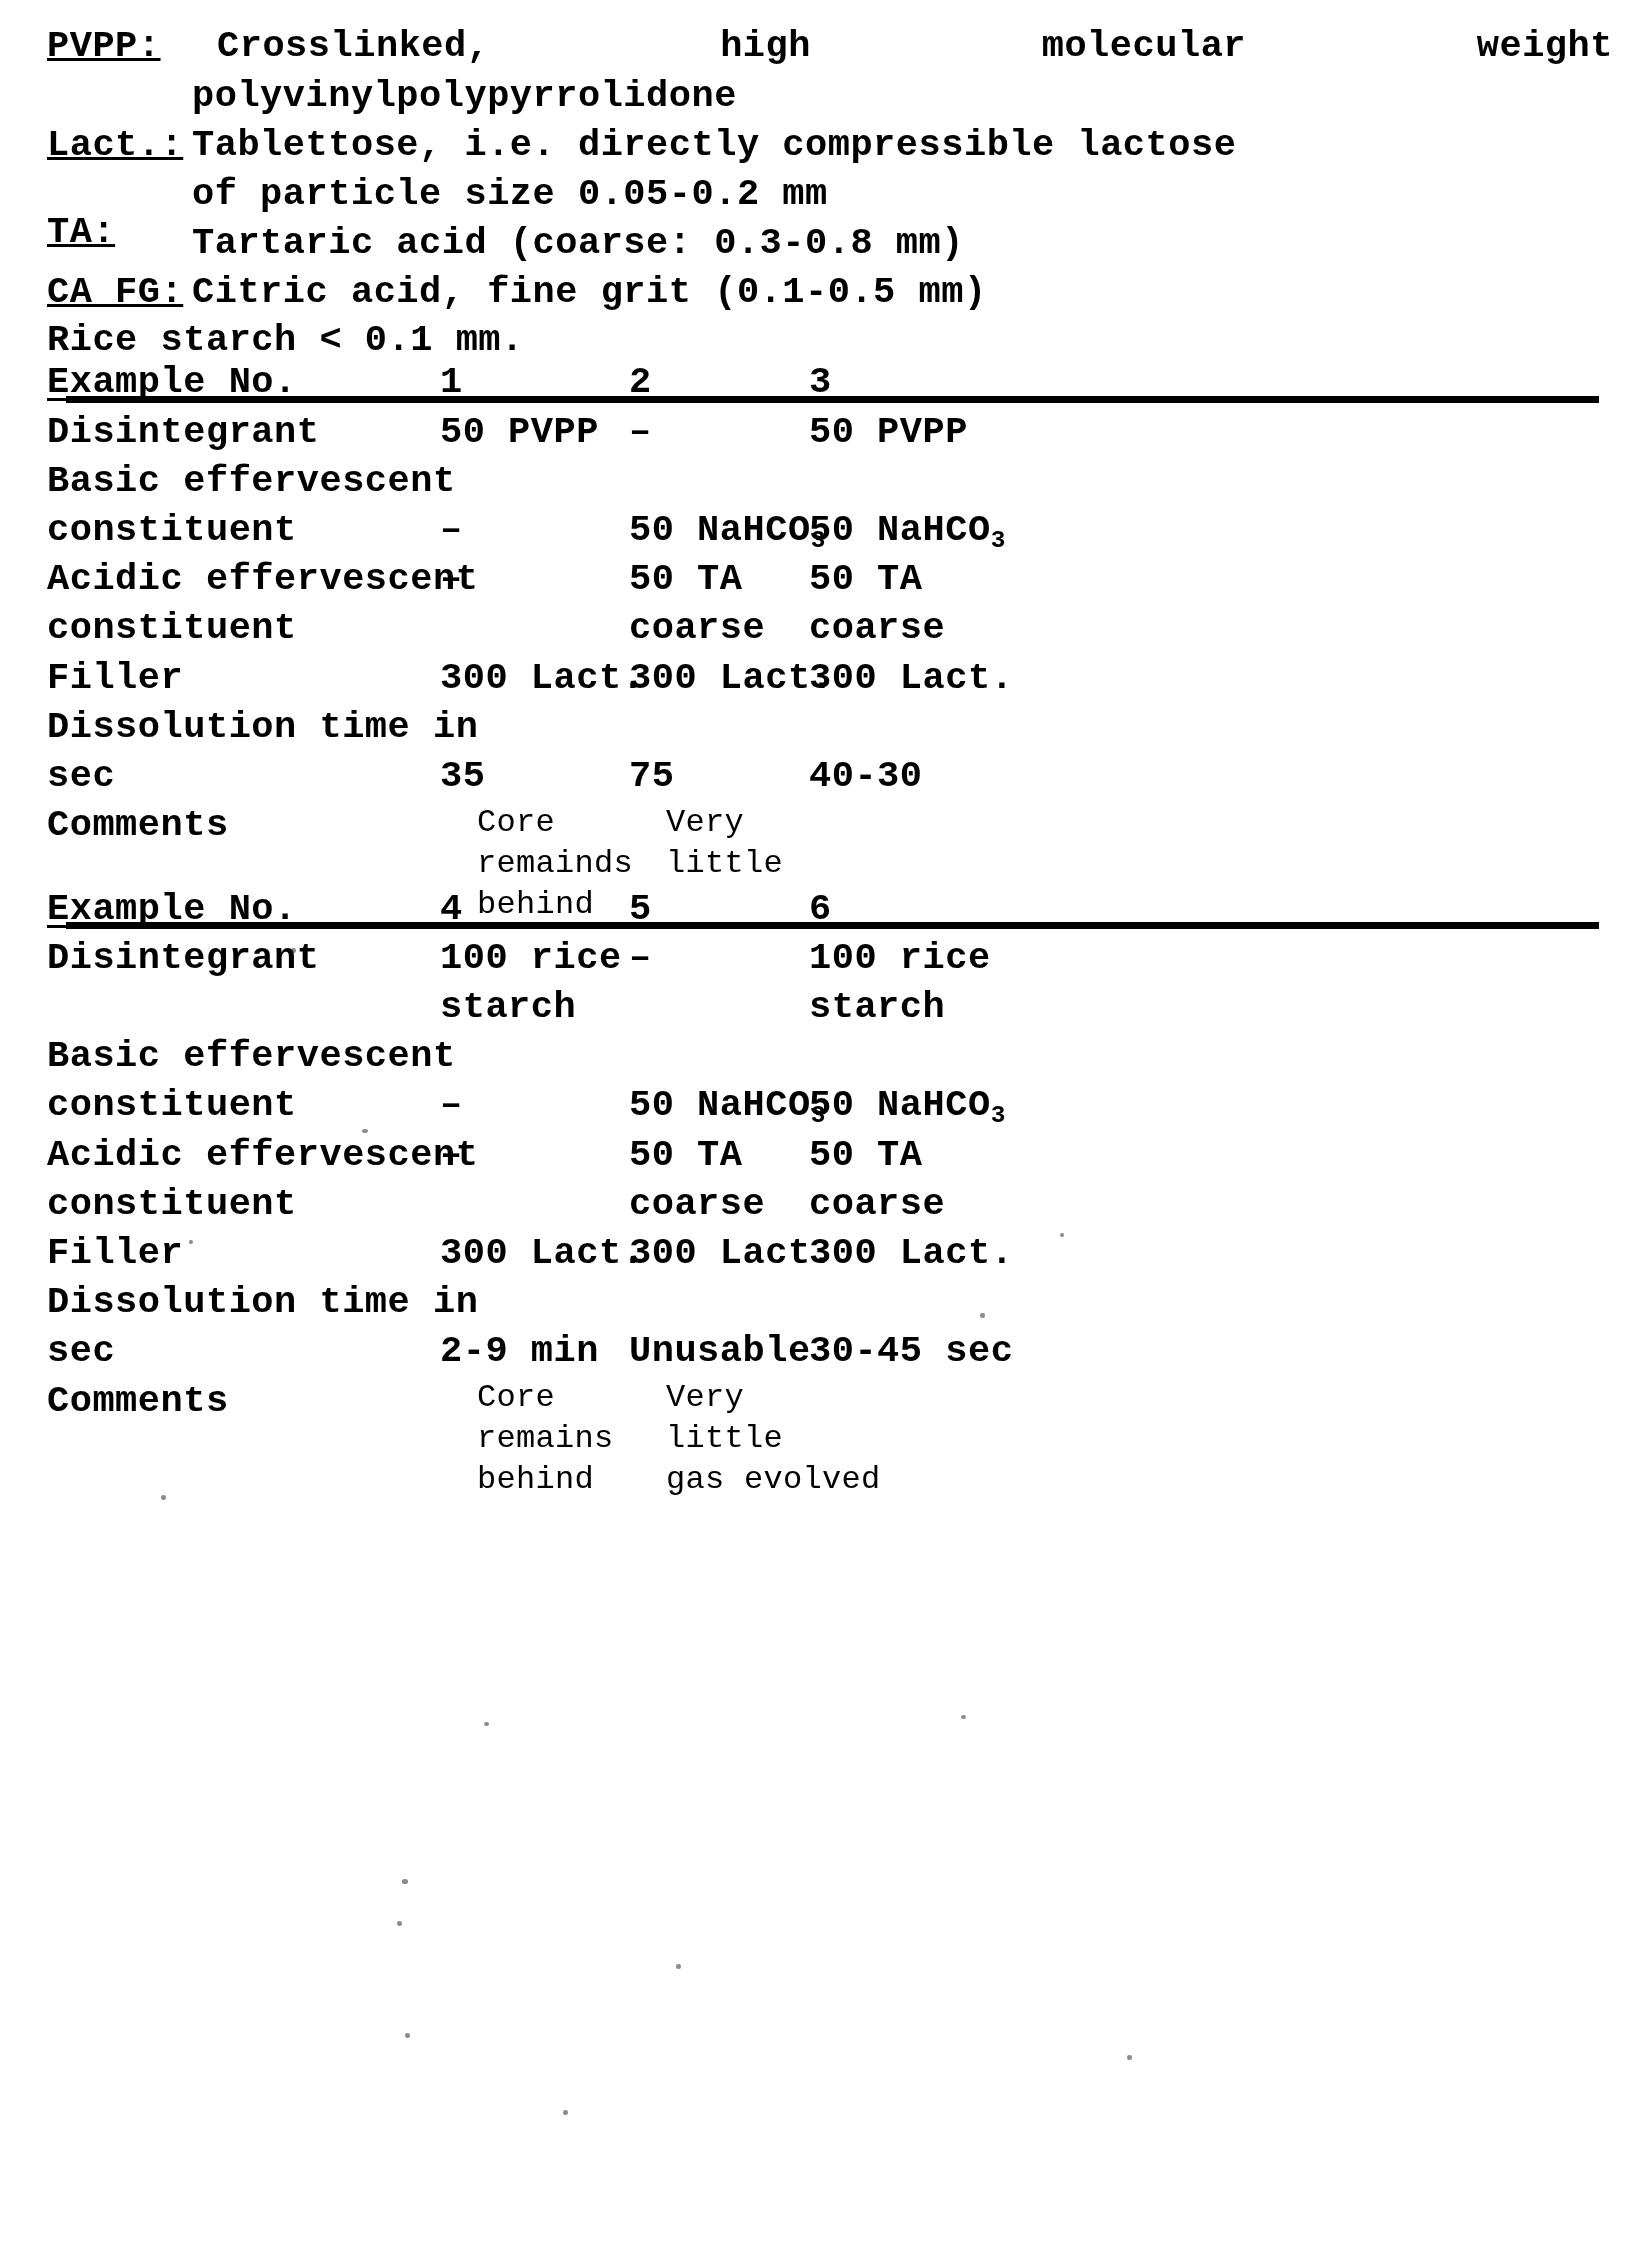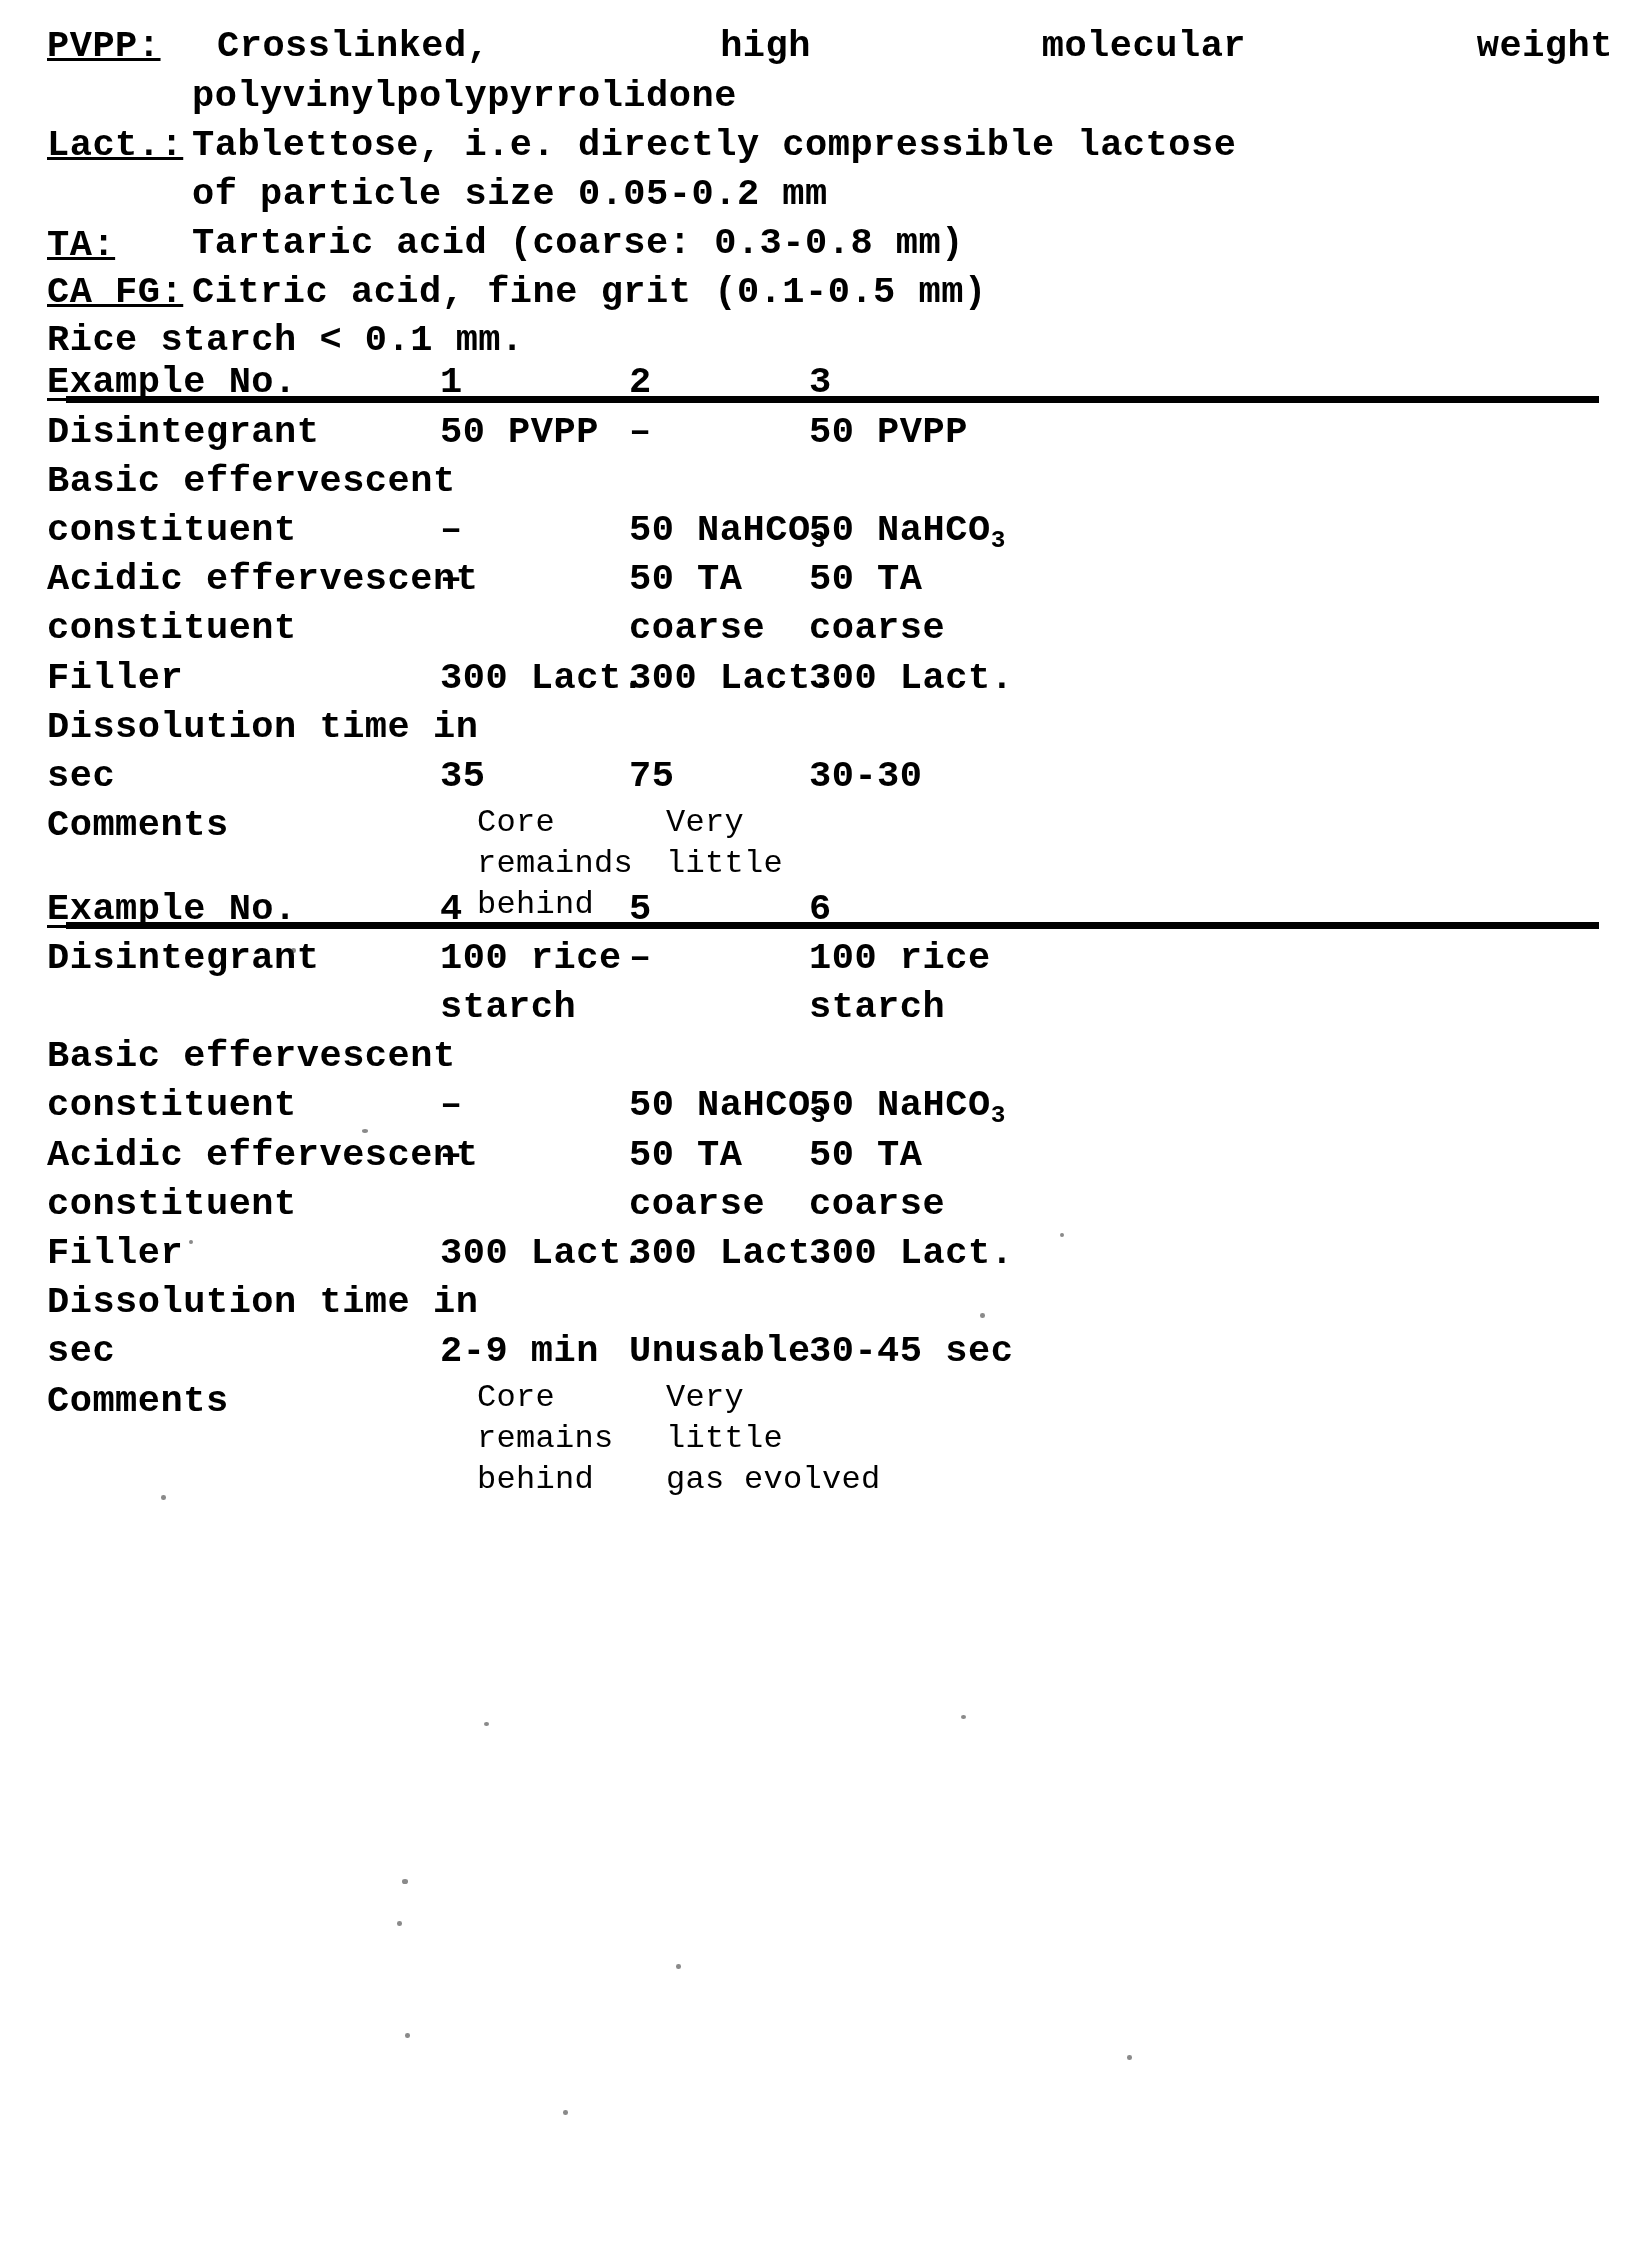--- a/index.html
+++ b/index.html
@@ -101,21 +101,21 @@
 <div class="page">
 
   <div class="tx defs-term" style="top:28px;">PVPP:</div>
   <div class="justified" style="top:28px;">Crosslinked, high molecular weight</div>
   <div class="tx defs-body" style="top:78px;">polyvinylpolypyrrolidone</div>
 
   <div class="tx defs-term" style="top:127px;">Lact.:</div>
   <div class="tx defs-body" style="top:127px;">Tablettose, i.e. directly compressible lactose</div>
   <div class="tx defs-body" style="top:176px;">of particle size 0.05-0.2 mm</div>
 
-  <div class="tx defs-term" style="top:227px;">TA:</div>
+  <div class="tx defs-term" style="top:214px;">TA:</div>
   <div class="tx defs-body" style="top:225px;">Tartaric acid (coarse: 0.3-0.8 mm)</div>
 
   <div class="tx defs-term" style="top:274px;">CA FG:</div>
   <div class="tx defs-body" style="top:274px;">Citric acid, fine grit (0.1-0.5 mm)</div>
 
   <div class="tx c0" style="top:322px;">Rice starch &lt; 0.1 mm.</div>
 
   <div class="tx c0" style="top: 364px; text-decoration: underline 2.8px; text-underline-offset: 5.7px;">Example No.</div>
   <div class="tx c1" style="top:364px;">1</div>
   <div class="tx c2" style="top:364px;">2</div>
@@ -143,21 +143,21 @@
 
   <div class="tx c0" style="top:660px;">Filler</div>
   <div class="tx c1" style="top:660px;">300 Lact.</div>
   <div class="tx c2" style="top:660px;">300 Lact.</div>
   <div class="tx c3" style="top:660px;">300 Lact.</div>
 
   <div class="tx c0" style="top:709px;">Dissolution time in</div>
   <div class="tx c0" style="top:758px;">sec</div>
   <div class="tx c1" style="top:758px;">35</div>
   <div class="tx c2" style="top:758px;">75</div>
-  <div class="tx c3" style="top:758px;">30-30</div>
+  <div class="tx c3" style="top:758px;">40-30</div>
 
   <div class="tx c0" style="top:807px;">Comments</div>
   <div class="cmt" style="left:440px; top:802px;">Core
 remainds
 behind</div>
   <div class="cmt" style="left:629px; top:802px;">Very
 little</div>
 
   <div class="tx c0" style="top: 891px; text-decoration: underline 2.8px; text-underline-offset: 5.7px;">Example No.</div>
   <div class="tx c1" style="top:891px;">4</div>

